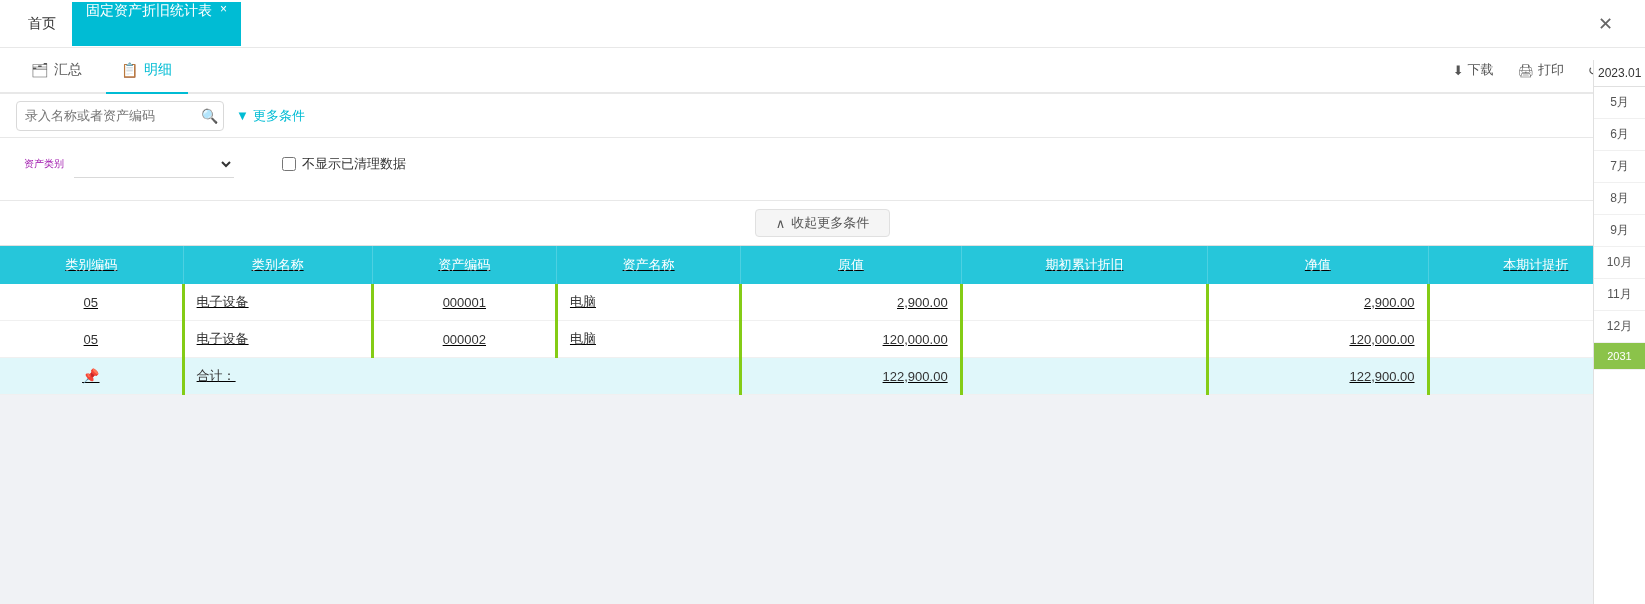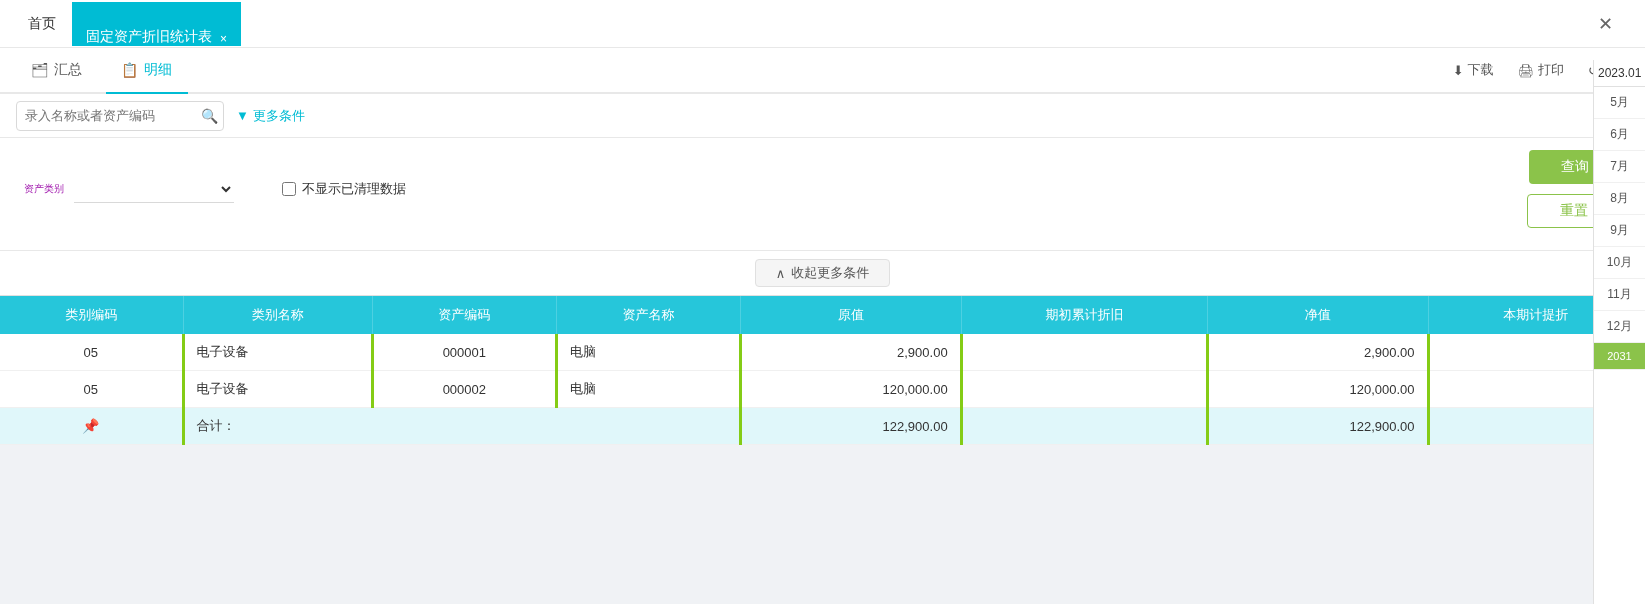--- a/index.html
+++ b/index.html
@@ -24,21 +24,21 @@
       gap: 4px;
     }
     .nav-home {
       font-size: 14px;
       color: #333;
       padding: 0 12px;
       cursor: pointer;
     }
     .nav-tab {
       display: flex;
-      align-items: flex-end;
+      align-items: flex-start;
       background: #00bcd4;
       color: #fff;
       padding: 0 14px;
       height: 44px;
       font-size: 14px;
       gap: 8px;
       cursor: pointer;
     }
     .nav-tab-close {
       font-size: 12px;
@@ -239,20 +239,21 @@
     }
 
     
     .table-wrap {
       background: #fff;
       overflow: auto;
     }
     table {
       width: 100%;
       border-collapse: collapse;
+      text-decoration: underline;
     }
     thead tr {
       background: #26c6da;
       color: #fff;
     }
     thead th {
       padding: 10px 12px;
       font-size: 13px;
       font-weight: normal;
       text-align: center;
@@ -374,24 +375,20 @@
   <div class="filter-row">
     <div class="filter-item">
       <span class="filter-label">资产类别</span>
       <select class="filter-select">
         <option value=""></option>
       </select>
     </div>
     <div class="filter-checkbox-wrap">
       <input type="checkbox" class="filter-checkbox" style="">
       <span>不显示已清理数据</span>
-    </div>
-    <div class="filter-buttons">
-      <button class="btn-query">查询</button>
-      <button class="btn-reset">重置</button>
     </div>
   </div>
 </div>
 
 <div class="collapse-bar">
   <button class="collapse-btn">
     <span>∧</span>
     <span>收起更多条件</span>
   </button>
 </div>

